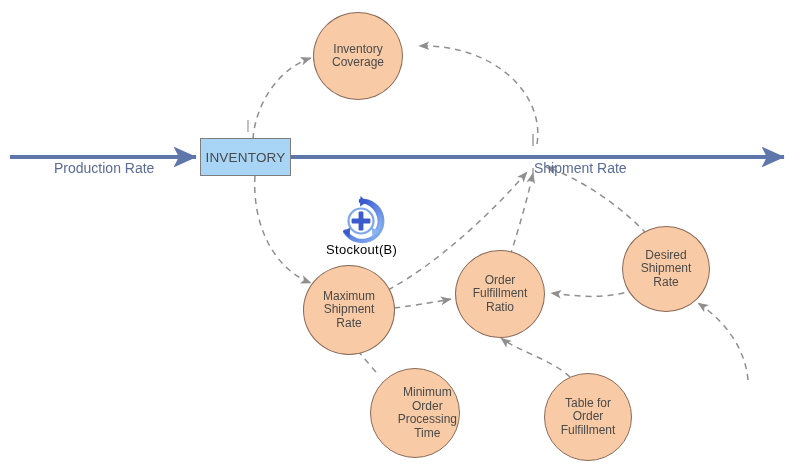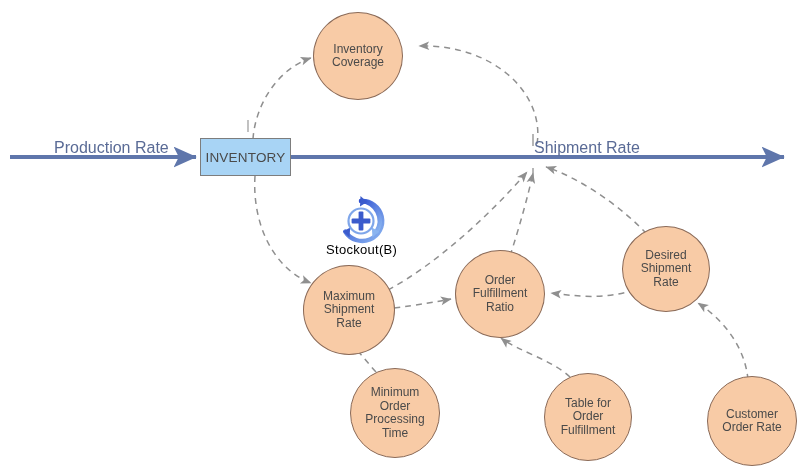--- a/index.html
+++ b/index.html
@@ -50,23 +50,24 @@
     color: #4a4a4a;
     font-size: 12px;
     line-height: 13.5px;
     z-index: 5;
   }
   .node span { display: block; padding: 0 2px; }
   
   .flow-label {
     position: absolute;
     color: #5a6b96;
-    font-size: 16px;
+    font-size: 14px;
     white-space: nowrap;
     z-index: 6;
+    margin-top: 21px;
   }
   
   .loop {
     position: absolute;
     z-index: 6;
   }
   .loop-label {
     position: absolute;
     color: #000000;
     font-size: 13px;
@@ -181,37 +182,31 @@
   </div>
 
   <div class="node" style="left:622px; top:226px; width:88px; height:86px;">
     <div>
       <span>Desired</span>
       <span>Shipment</span>
       <span>Rate</span>
     </div>
   </div>
 
-  <div class="node" style="left:350px; top:368px; width:90px; height:90px;">
+  <div class="node" style="left:370px; top:368px; width:90px; height:90px;justify-content:flex-end;">
     <div>
       <span>Minimum</span>
       <span>Order</span>
       <span>Processing</span>
       <span>Time</span>
     </div>
   </div>
 
   <div class="node" style="left:544px; top:373px; width:88px; height:88px;">
     <div>
       <span>Table for</span>
       <span>Order</span>
       <span>Fulfillment</span>
     </div>
   </div>
 
-  <div class="node" style="left:707px; top:376px; width:90px; height:90px;">
-    <div>
-      <span>Customer</span>
-      <span>Order Rate</span>
-    </div>
-  </div>
 
 </div>
 
 </body></html>

